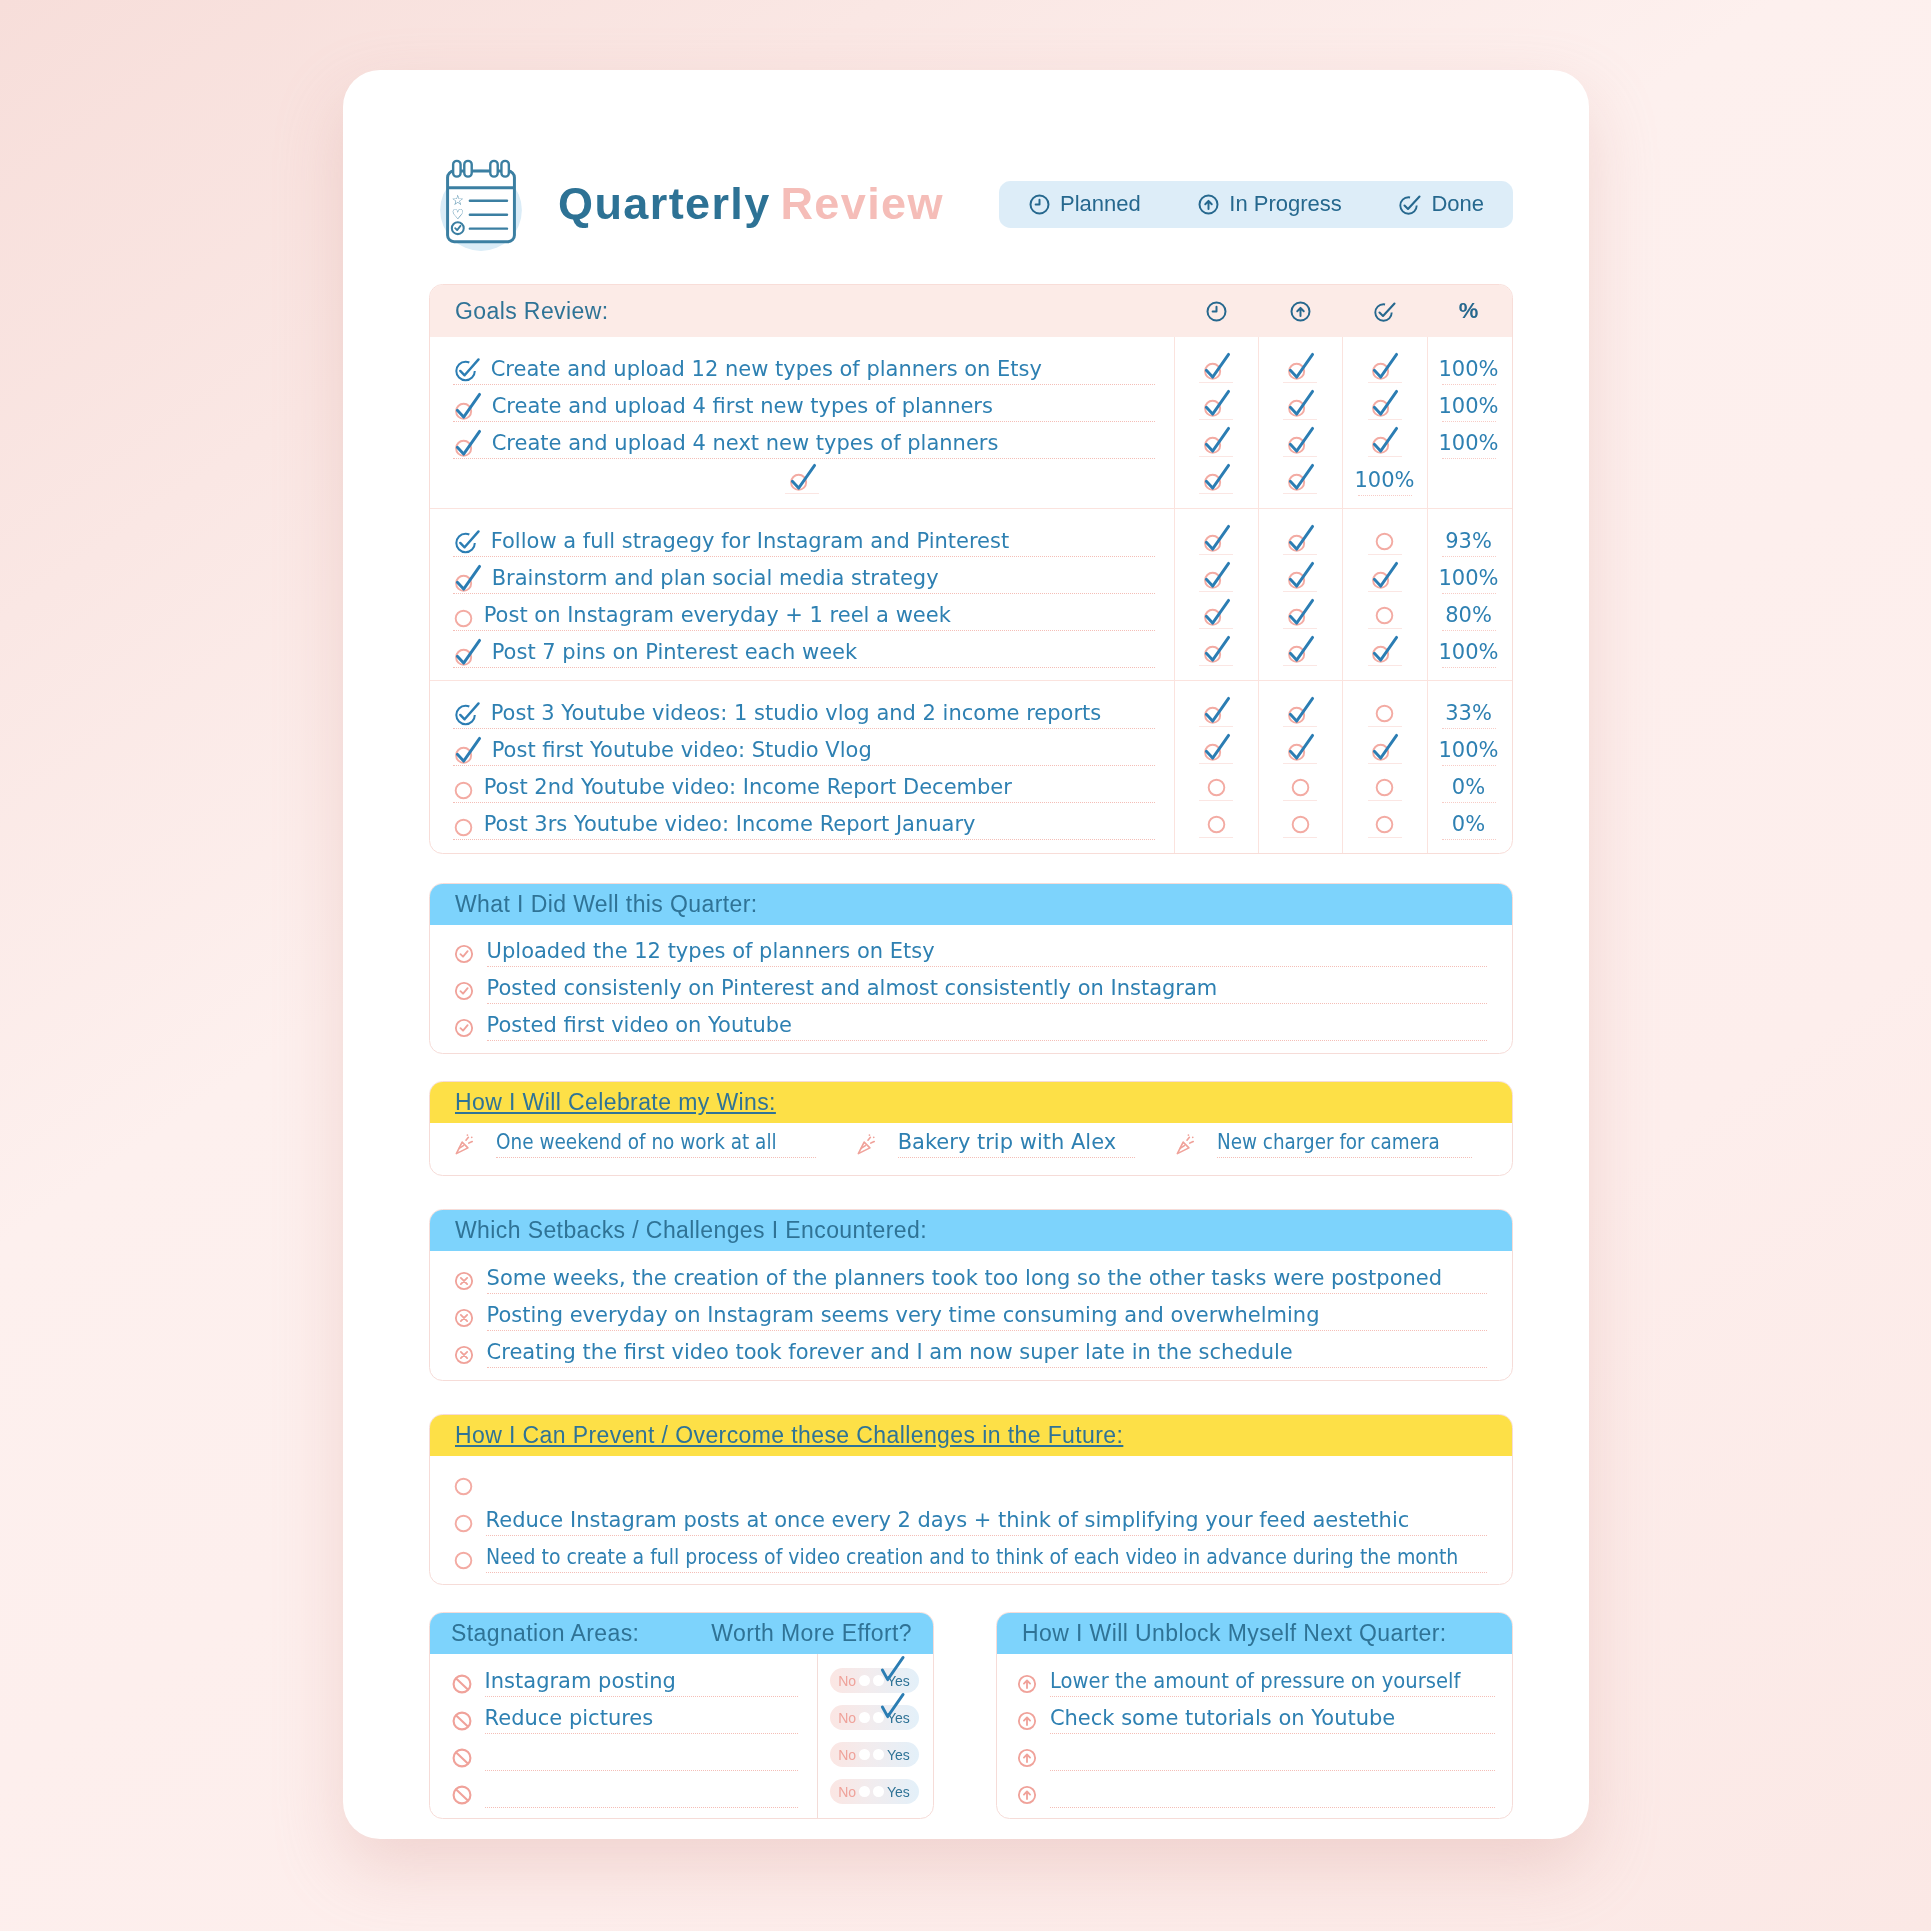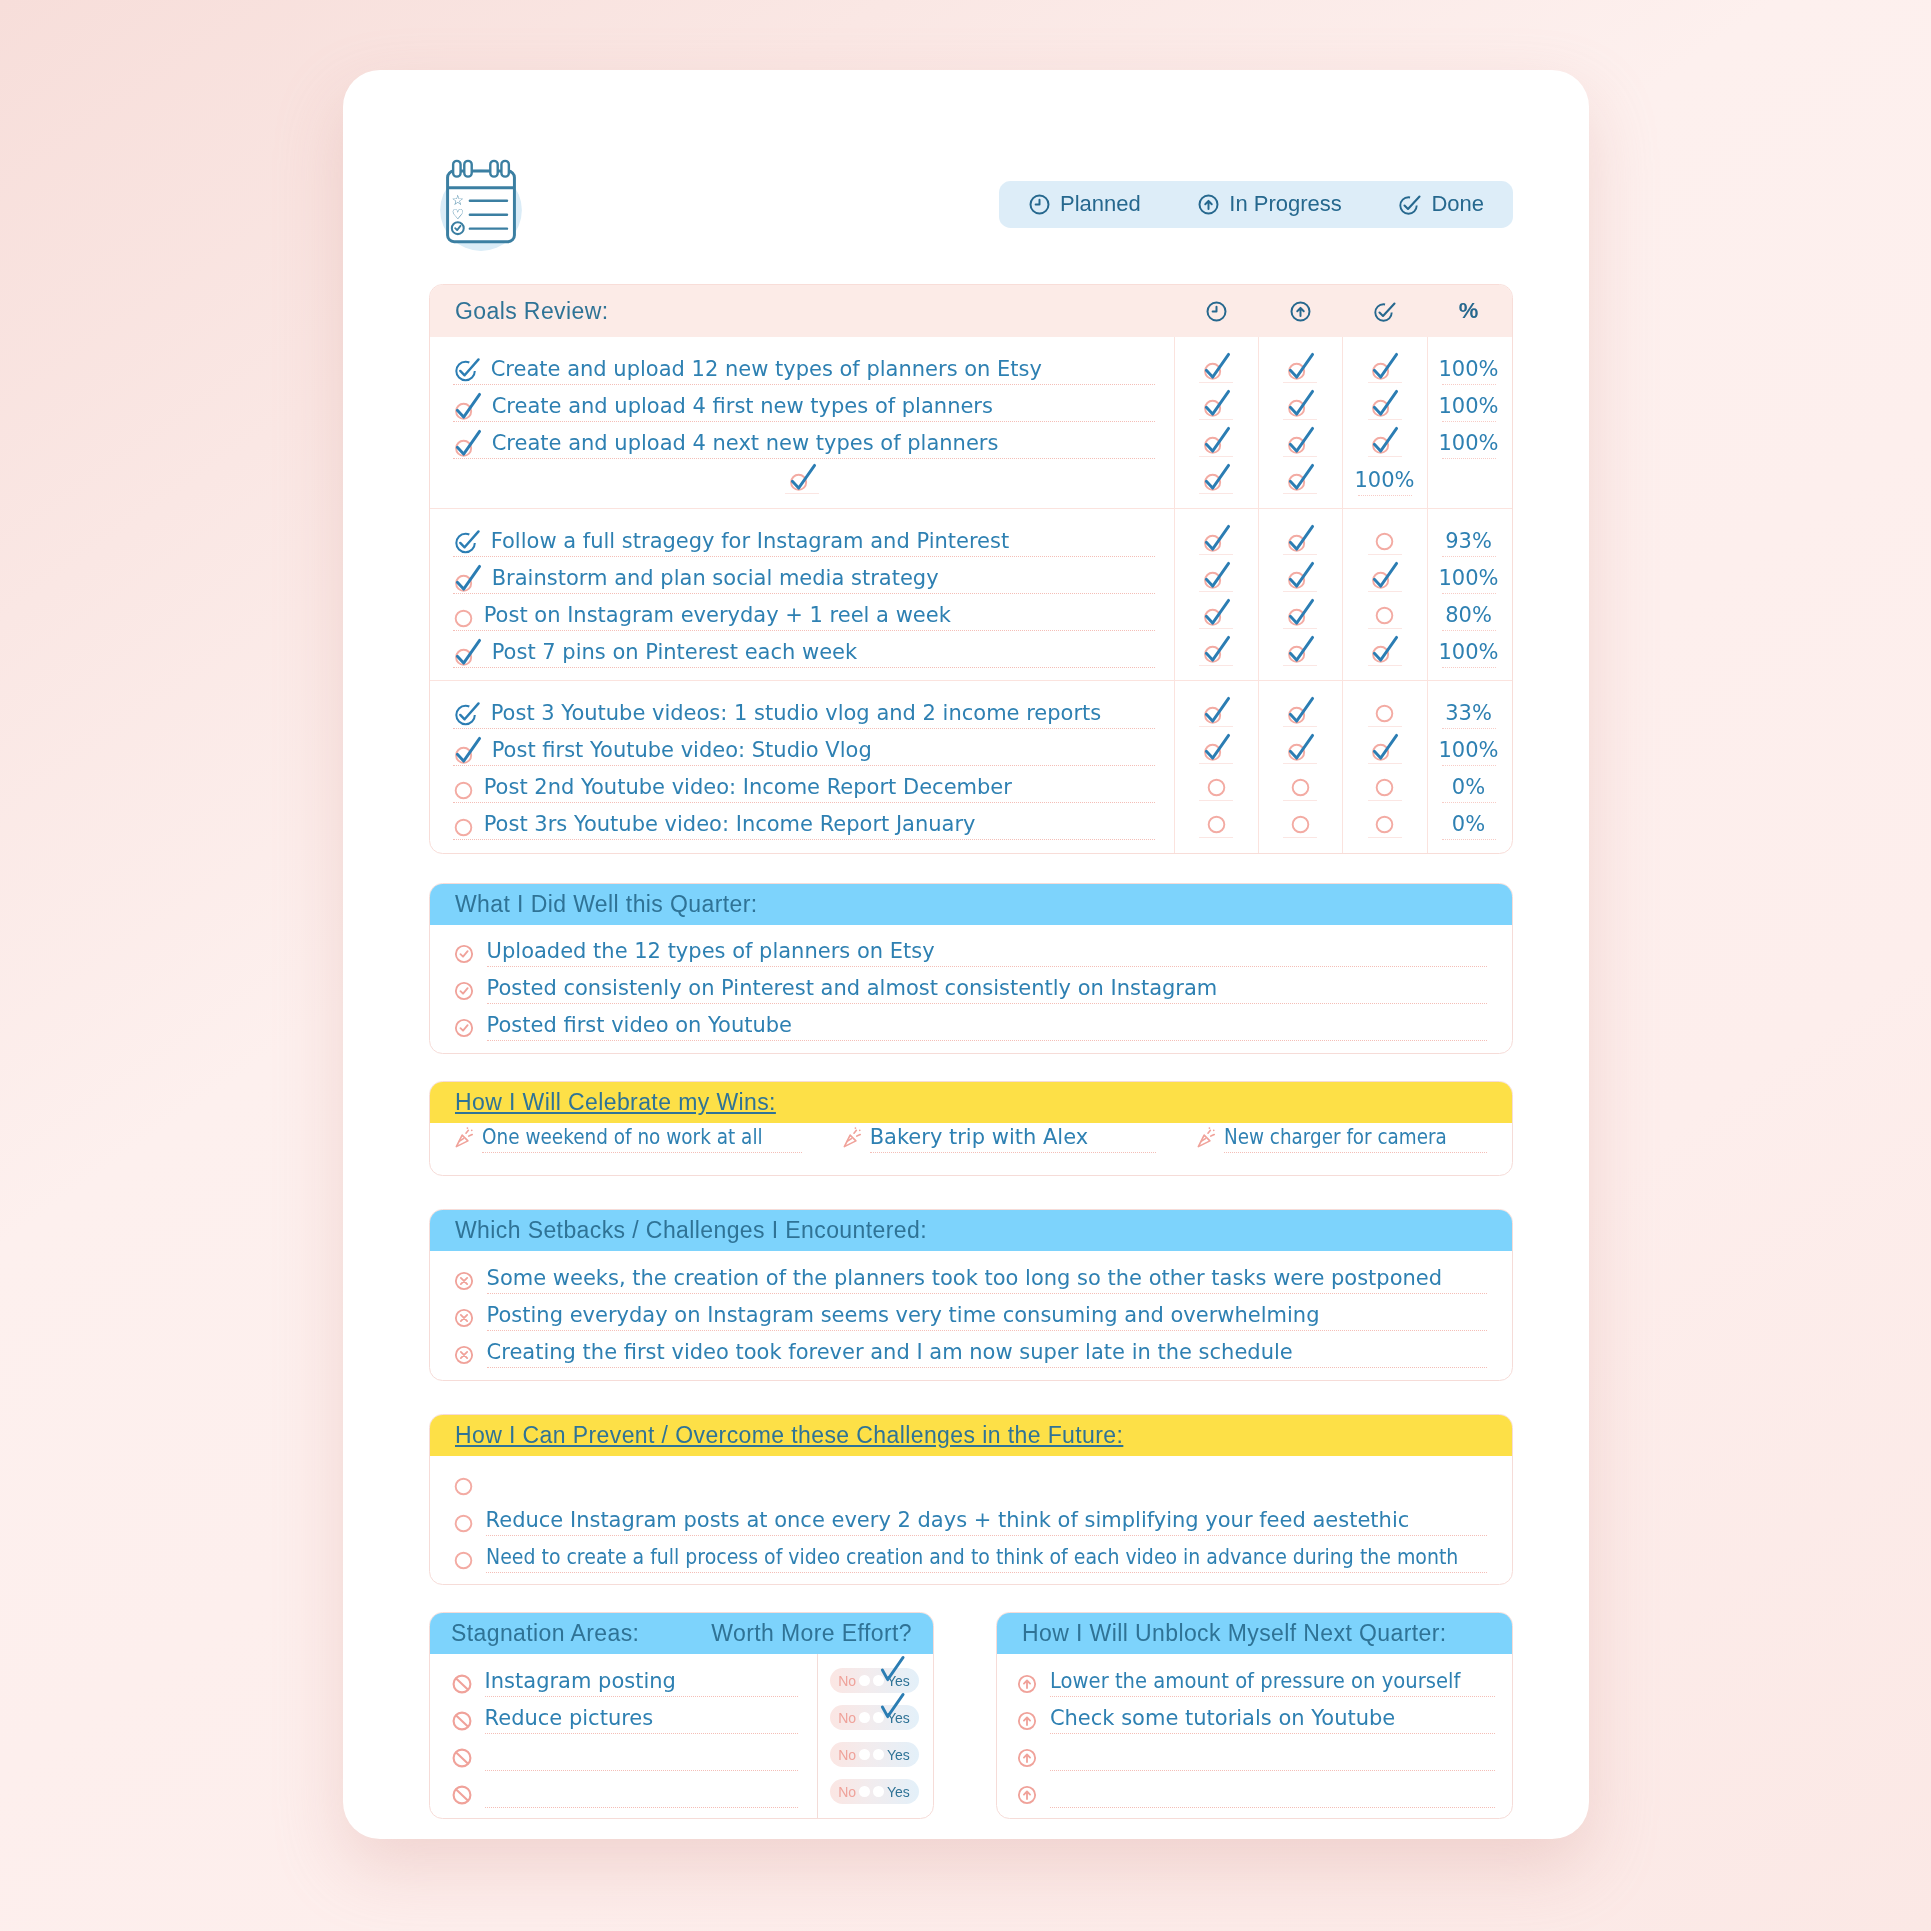--- a/index.html
+++ b/index.html
@@ -62,21 +62,21 @@
   .panel-head.blue{background:#7dd3fc;}
   .panel-head.pink{background:#fde047;text-decoration:underline;}
   .panel-head.spread{justify-content:space-between;padding:0 21px;}
   .panel-body{padding:5.8px 25px 11.6px 23px;}
   .line-item{display:flex;align-items:flex-end;gap:11.6px;height:37px;}
   .line-item .icon{margin-bottom:1.9px;}
   .line-text{flex:1;display:flex;align-items:flex-end;border-bottom:1.9px dotted #f4beb7;padding-bottom:2.9px;min-width:0;}
   .line-fill{flex:1;}
   
   .cel-body{display:grid;grid-template-columns:1.05fr .95fr .88fr;column-gap:39px;padding:1.9px 25px 11.6px 23px;}
-  .cel-item{display:flex;align-items:flex-start;gap:4px;height:39px;}
+  .cel-item{display:flex;align-items:center;gap:18px;height:39px;}
   .cel-item .icon{margin-bottom:0;}
   
   .bottom{display:grid;grid-template-columns:505px 517px;column-gap:62px;margin-top:27px;}
   .stag-body{position:relative;padding:5.8px 0 9.7px;}
   .stag-div{position:absolute;left:387px;top:0;bottom:0;border-left:1.4px solid #f3dcd8;}
   .stag-row{display:grid;grid-template-columns:1fr 118px;height:37px;align-items:end;}
   .stag-row .line-item{padding-left:21px;margin-right:17.4px;height:37px;}
   .toggle-cell{display:flex;justify-content:center;align-items:flex-end;padding-bottom:3.9px;}
   .pill{
     position:relative;width:89px;height:25px;border-radius:12.6px;
@@ -113,20 +113,21 @@
             <path d="M44 48 H84"></path>
               <path d="M44 63 H84"></path>
               <path d="M44 78 H84"></path>
           </g>
           <text x="31" y="53" font-size="15" text-anchor="middle" fill="#3b7fa2" font-family="DejaVu Sans">☆</text>
           <text x="31" y="68" font-size="15" text-anchor="middle" fill="#3b7fa2" font-family="DejaVu Sans">♡</text>
           <circle cx="31" cy="77.5" r="6.4" stroke="#3b7fa2" stroke-width="2.2" fill="none"></circle>
           <path d="M28.2 77.5l2.1 2.1 3.6-4.6" stroke="#3b7fa2" stroke-width="2" fill="none" stroke-linecap="round" stroke-linejoin="round"></path>
         </svg>
       </span>
+      <h1 class="title"><span class="t1">Quarterly</span><span class="t2">Review</span></h1>
       <div class="legend" id="legend">
           <div class="legend-item">
             <span class="icon">
               <svg width="23" height="23" viewBox="0 0 22 22" fill="none">
                 <circle cx="11" cy="11" r="8.6" stroke="#26688e" stroke-width="1.9"></circle>
                 <path d="M11 11V6.4M11 11H7.3" stroke="#26688e" stroke-width="1.9" stroke-linecap="round"></path>
               </svg>
             </span>
             <span class="legend-label">Planned</span>
           </div>

